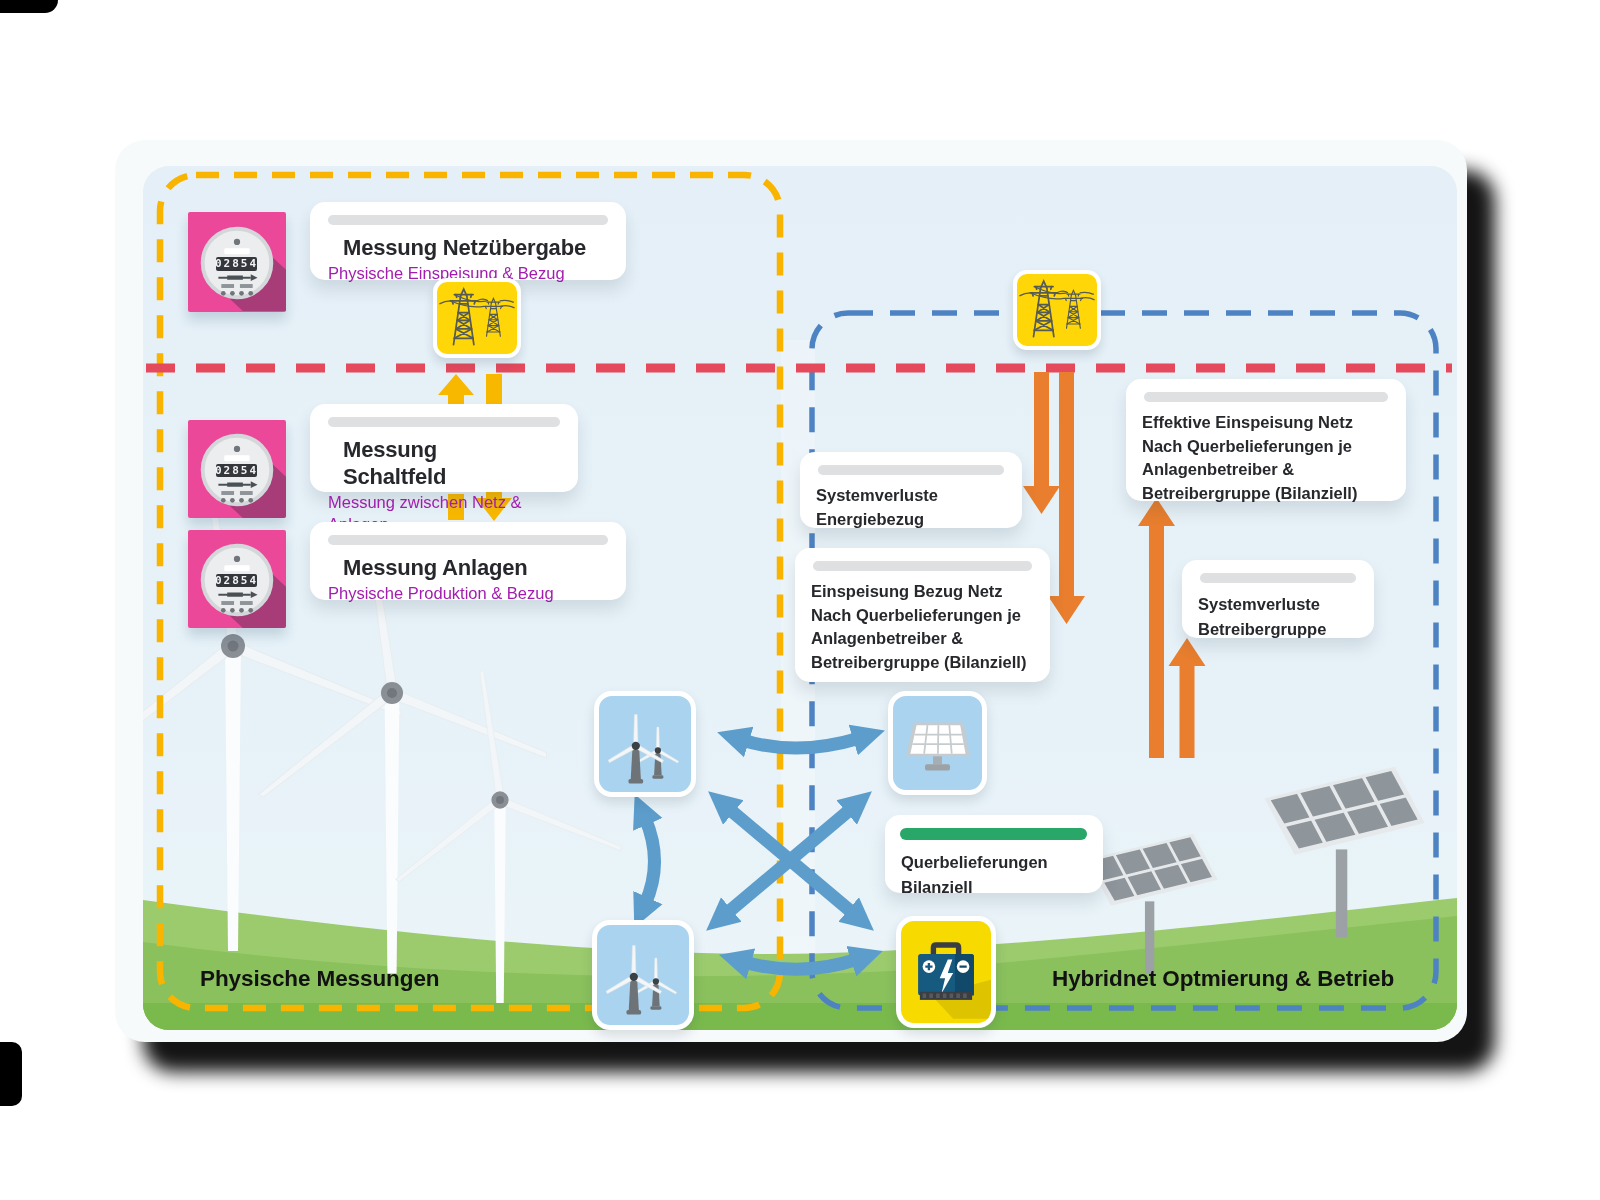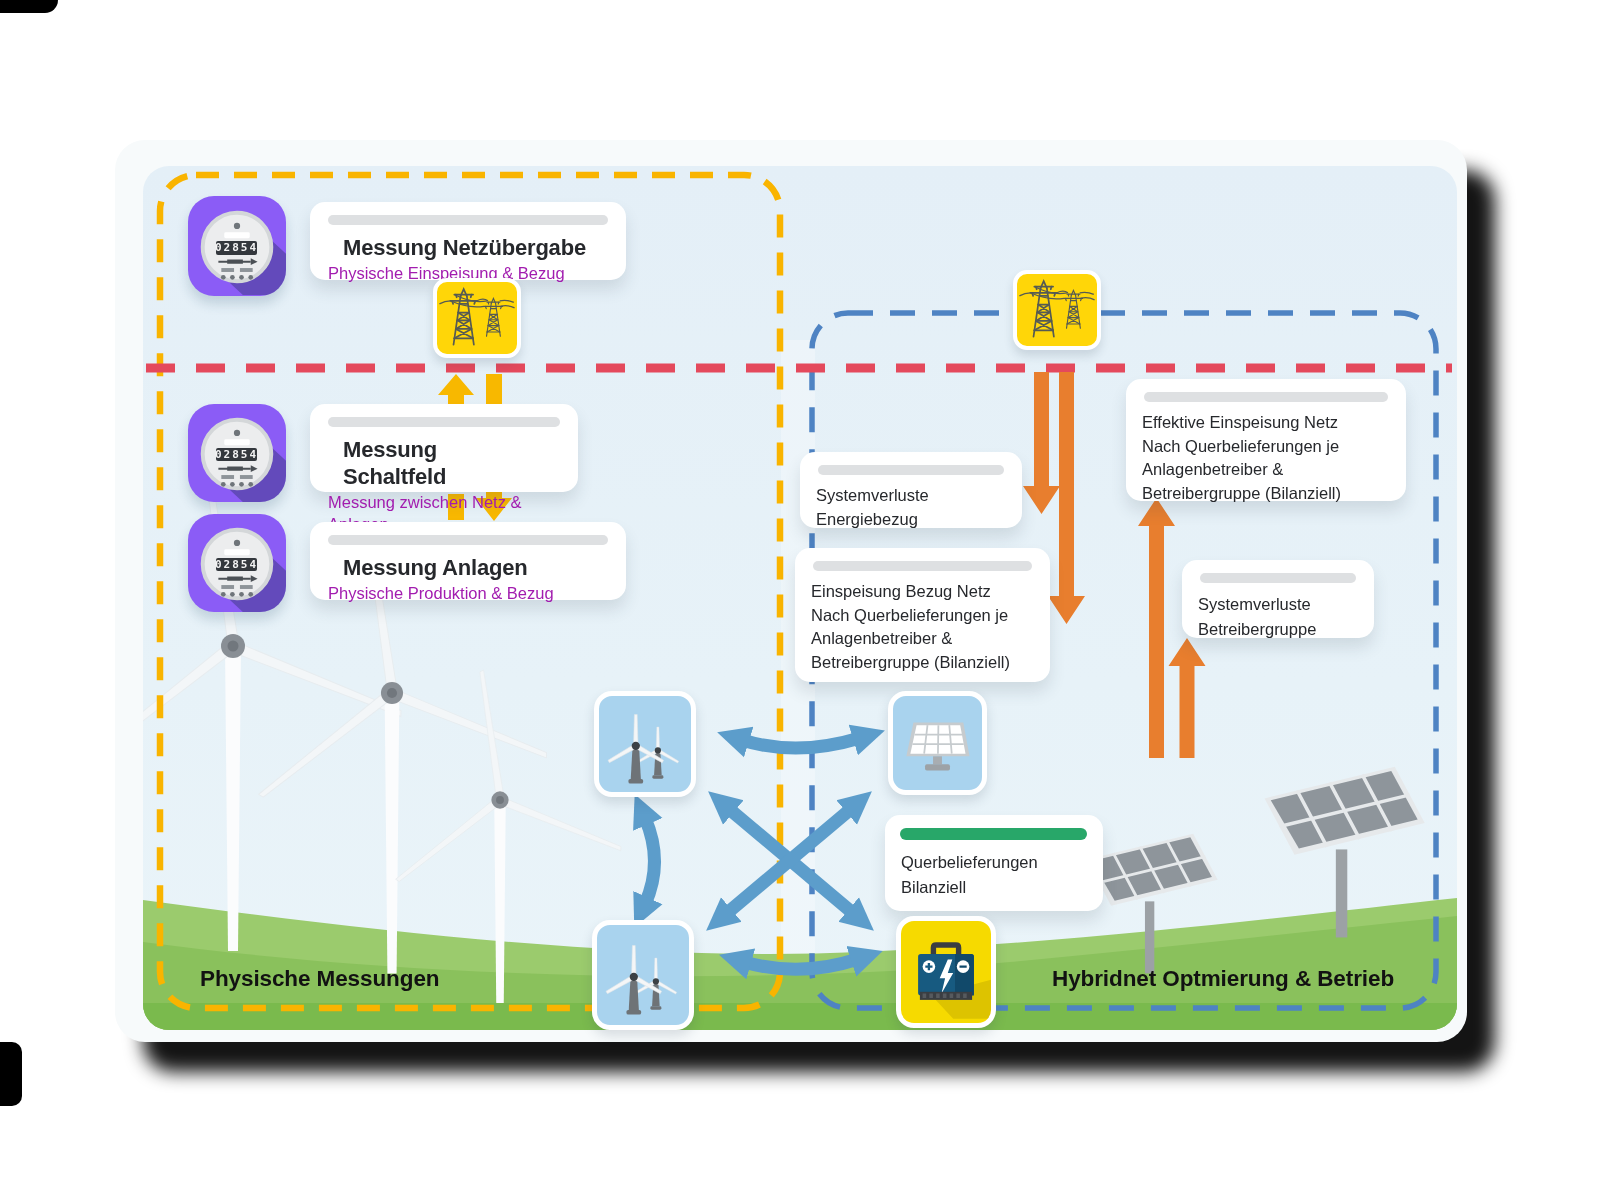--- a/index.html
+++ b/index.html
@@ -12,27 +12,27 @@
   .panel{position:absolute;left:28px;top:26px;width:1314px;height:864px;border-radius:26px;overflow:hidden;
          background:linear-gradient(180deg,#E4EFF7 0%,#E7F2F8 60%,#EAF4F9 100%);}
   .scene{position:absolute;left:-143px;top:-166px;width:1600px;height:1200px;}
 
   
   .card{position:absolute;background:#FFFFFF;border-radius:15px;box-shadow:0 10px 16px rgba(45,62,80,0.13);}
   .pill{height:10px;background:#DEE0E2;border-radius:6px;margin:13px 18px 9px 18px;}
   .pill.green{height:12px;background:#28A769;margin:13px 16px 10px 15px;}
   .card .title{font-size:22px;font-weight:600;line-height:27px;color:#26282C;padding:0 33px;letter-spacing:-0.2px;}
   .card .sub{font-size:16.5px;font-weight:500;line-height:22px;color:#a21caf;padding:1px 18px 0;}
-  .card .ln{font-size:16.5px;font-weight:400;line-height:23.5px;color:#26282C;padding:0 16px;}
+  .card .ln{font-size:16.5px;font-weight:700;line-height:23.5px;color:#26282C;padding:0 16px;}
   .card.wide-ln .ln{line-height:25px;}
 
   
   .icon{position:absolute;overflow:hidden;}
   .icon svg{position:absolute;left:0;top:0;width:100%;height:100%;}
-  .icon.meter{background:#8b5cf6;border-radius:26px;box-shadow:0 8px 12px rgba(25,70,100,0.18);}
+  .icon.meter{background:#ec4899;border-radius:2px;box-shadow:0 8px 12px rgba(25,70,100,0.18);margin-top:16px;}
   .icon.ytile{background:#FFD608;border-radius:14px;border:4px solid #FFFFFF;box-shadow:0 6px 10px rgba(40,60,80,0.15);}
   .icon.btile{background:#A9D3EE;border-radius:18px;border:5px solid #FFFFFF;box-shadow:0 6px 12px rgba(40,60,80,0.15);}
   .icon.batt{background:#F6DA00;border-radius:18px;border:5px solid #FFFFFF;box-shadow:0 6px 12px rgba(40,60,80,0.15);}
   .mdisp{position:absolute;left:28.5%;top:45%;width:42%;height:13.5%;background:#34383D;border-radius:2px;
          display:flex;align-items:center;justify-content:center;}
   .mdigits{font-family:"DejaVu Sans Mono",monospace;font-size:11px;font-weight:bold;color:#F4F4F4;letter-spacing:2px;}
 
   .region-label{position:absolute;font-size:22.5px;font-weight:800;color:#121212;letter-spacing:-0.1px;}
 </style>
 </head>
@@ -278,21 +278,21 @@
     <div class="ln">Anlagenbetreiber &amp;</div>
     <div class="ln">Betreibergruppe (Bilanziell)</div>
   </div>
 
   <div class="card wide-ln" style="left:1182px;top:560px;width:192px;height:78px;">
     <div class="pill"></div>
     <div class="ln">Systemverluste</div>
     <div class="ln">Betreibergruppe</div>
   </div>
 
-  <div class="card wide-ln" style="left:885px;top:815px;width:218px;height:96px;">
+  <div class="card wide-ln" style="left:885px;top:815px;width:218px;height:78px;">
     <div class="pill green"></div>
     <div class="ln">Querbelieferungen</div>
     <div class="ln">Bilanziell</div>
   </div>
 
   <div class="icon btile" style="left:594px;top:691px;width:92px;height:96px;">
     <svg>
         <use href="#ic-wind"></use>
       </svg>
   </div>

